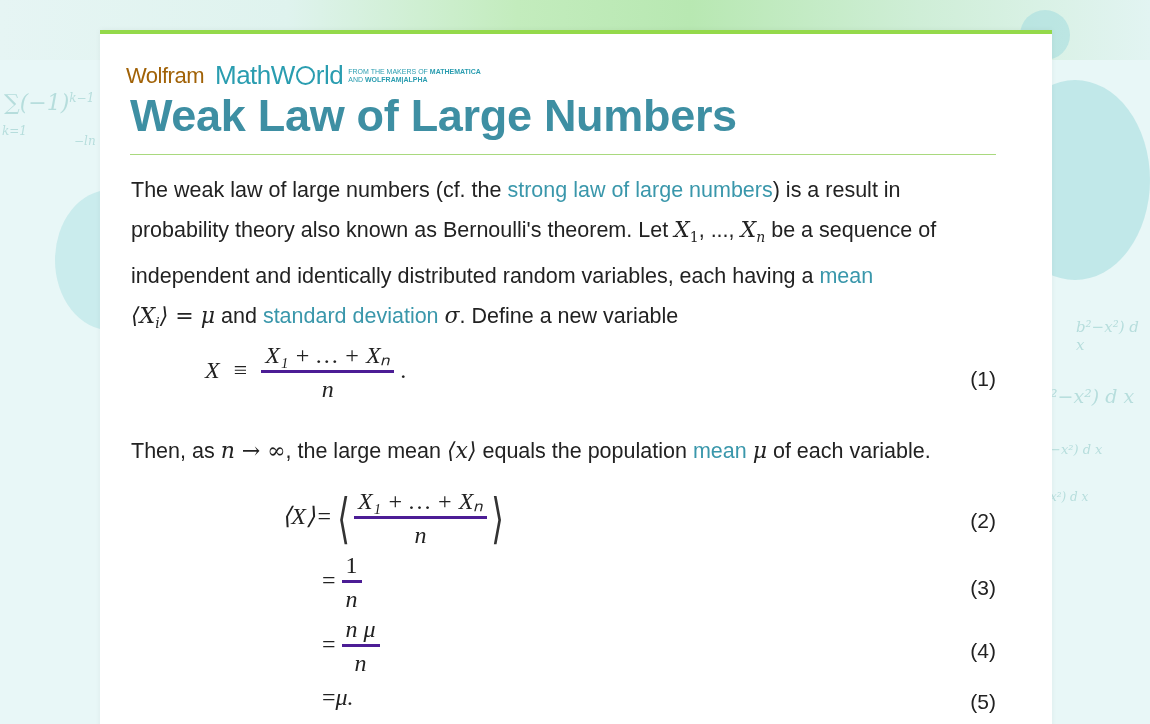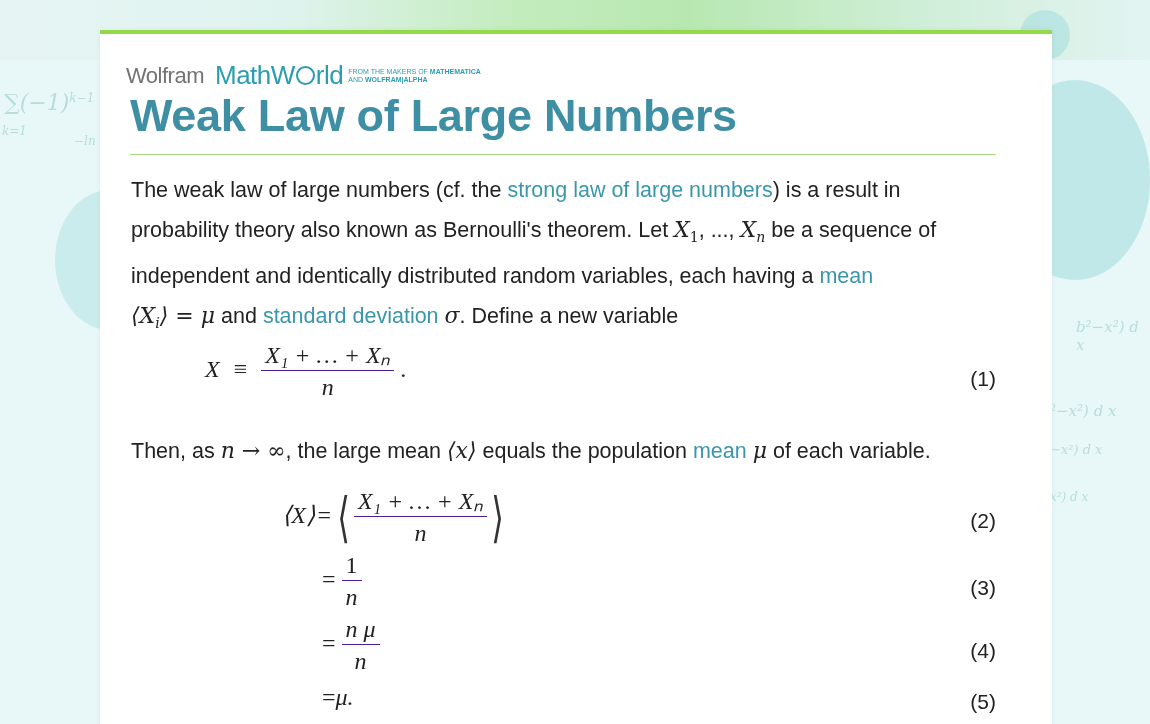--- a/index.html
+++ b/index.html
@@ -13,58 +13,58 @@
     background:linear-gradient(90deg,#e6f5f4 0%,#dff3ee 25%,#c3ecbd 45%,#b8e8b2 60%,#cfeed7 80%,#e2f4f2 100%);
   }
   .bg-deco { position:absolute; color:#8ec9c7; opacity:.55; font-family:"DejaVu Serif", serif; font-style:italic; }
   .bg-shape { position:absolute; border-radius:50%; background:#a6dde0; opacity:.75; }
   .card {
     position:absolute; left:100px; top:30px; width:952px; height:720px;
     background:#fff; border-top:4px solid #94d94a;
     box-shadow:0 0 6px rgba(0,0,0,.05);
   }
   .brand { position:absolute; left:26px; top:26px; display:flex; align-items:center; }
-  .brand-wolfram { color:#737373; font-size:22px; letter-spacing:-0.5px; font-family:"Liberation Sans", sans-serif; }
+  .brand-wolfram { color:#a16207; font-size:22px; letter-spacing:-0.5px; font-family:"Liberation Sans", sans-serif; }
   .brand-mw { color:#2a9db0; font-size:26px; letter-spacing:-0.5px; margin-left:11px; font-family:"Liberation Sans", sans-serif; }
   .brand-globe { display:inline-block; width:15px; height:15px; border:2px solid #2a9db0; border-radius:50%; position:relative; top:1px; margin:0 1px; }
   .brand-tag { margin-left:5px; font-size:7px; line-height:8px; color:#2a9db0; font-family:"Liberation Sans", sans-serif; }
   .brand-tag b { font-weight:bold; }
   h1 {
     position:absolute; left:30px; top:56px; margin:0;
     font-family:"Liberation Sans", sans-serif; font-weight:bold;
     font-size:45px; color:#3e8fa3; letter-spacing:-0.3px;
   }
   .rule { position:absolute; left:30px; top:120px; width:866px; height:1px; background:#a9d97e; }
   .para {
     position:absolute; left:31px; width:870px;
     font-family:"Liberation Sans", sans-serif; font-size:21.5px; line-height:39px; color:#222;
   }
   .para a { color:#3a97ab; text-decoration:none; }
   .m { font-family:"DejaVu Serif", "Liberation Serif", serif; font-style:italic; font-size:22px; }
   sub { font-size:14px; font-style:normal; }
   .eq { position:absolute; font-family:"Liberation Serif", serif; font-size:24px; color:#222; }
   .eq i { font-style:italic; }
   .frac { display:inline-block; vertical-align:middle; text-align:center; }
-  .frac .num { display:block; padding:0 4px; border-bottom:1px solid #4c1d95; line-height:30px; }
+  .frac .num { display:block; padding:0 4px; border-bottom:3px solid #4c1d95; line-height:30px; }
   .frac .den { display:block; line-height:32px; }
   .eqnum { position:absolute; right:56px; font-family:"Liberation Sans", sans-serif; font-size:21px; color:#222; }
   .big-angle { font-size:54px; font-weight:100; vertical-align:middle; transform:scaleX(0.6); display:inline-block; color:#333; }
 </style>
 </head>
 <body>
 
 <div class="bg-top"></div>
 <div class="bg-deco" style="left:4px;top:90px;font-size:22px;">∑(−1)<sup style="font-size:12px">k−1</sup></div>
 <div class="bg-deco" style="left:2px;top:124px;font-size:12px;">k=1</div>
 <div class="bg-deco" style="left:74px;top:134px;font-size:12px;">−ln</div>
 <div class="bg-shape" style="left:55px;top:190px;width:110px;height:140px;opacity:.45;"></div>
 <div class="bg-shape" style="left:1000px;top:80px;width:150px;height:200px;opacity:.6;"></div>
 <div class="bg-shape" style="left:1020px;top:10px;width:50px;height:50px;opacity:.6;"></div>
 <div class="bg-deco" style="left:1076px;top:318px;font-size:15px;">b²−x²)  d x</div>
-<div class="bg-deco" style="left:1050px;top:385px;font-size:15px;margin-top:17px;">²−x²)  d x</div>
+<div class="bg-deco" style="left:1050px;top:385px;font-size:19px;">²−x²)  d x</div>
 <div class="bg-deco" style="left:1050px;top:442px;font-size:13px;">−x²)  d x</div>
 <div class="bg-deco" style="left:1050px;top:490px;font-size:12px;">x²)  d x</div>
 
 <div class="card">
 
   <div class="brand">
     <span class="brand-wolfram">Wolfram</span>
     <span class="brand-mw"><span>MathW</span><span class="brand-globe"></span><span>rld</span></span>
     <span class="brand-tag">
       <span>FROM THE MAKERS OF </span><b>MATHEMATICA</b><br>

